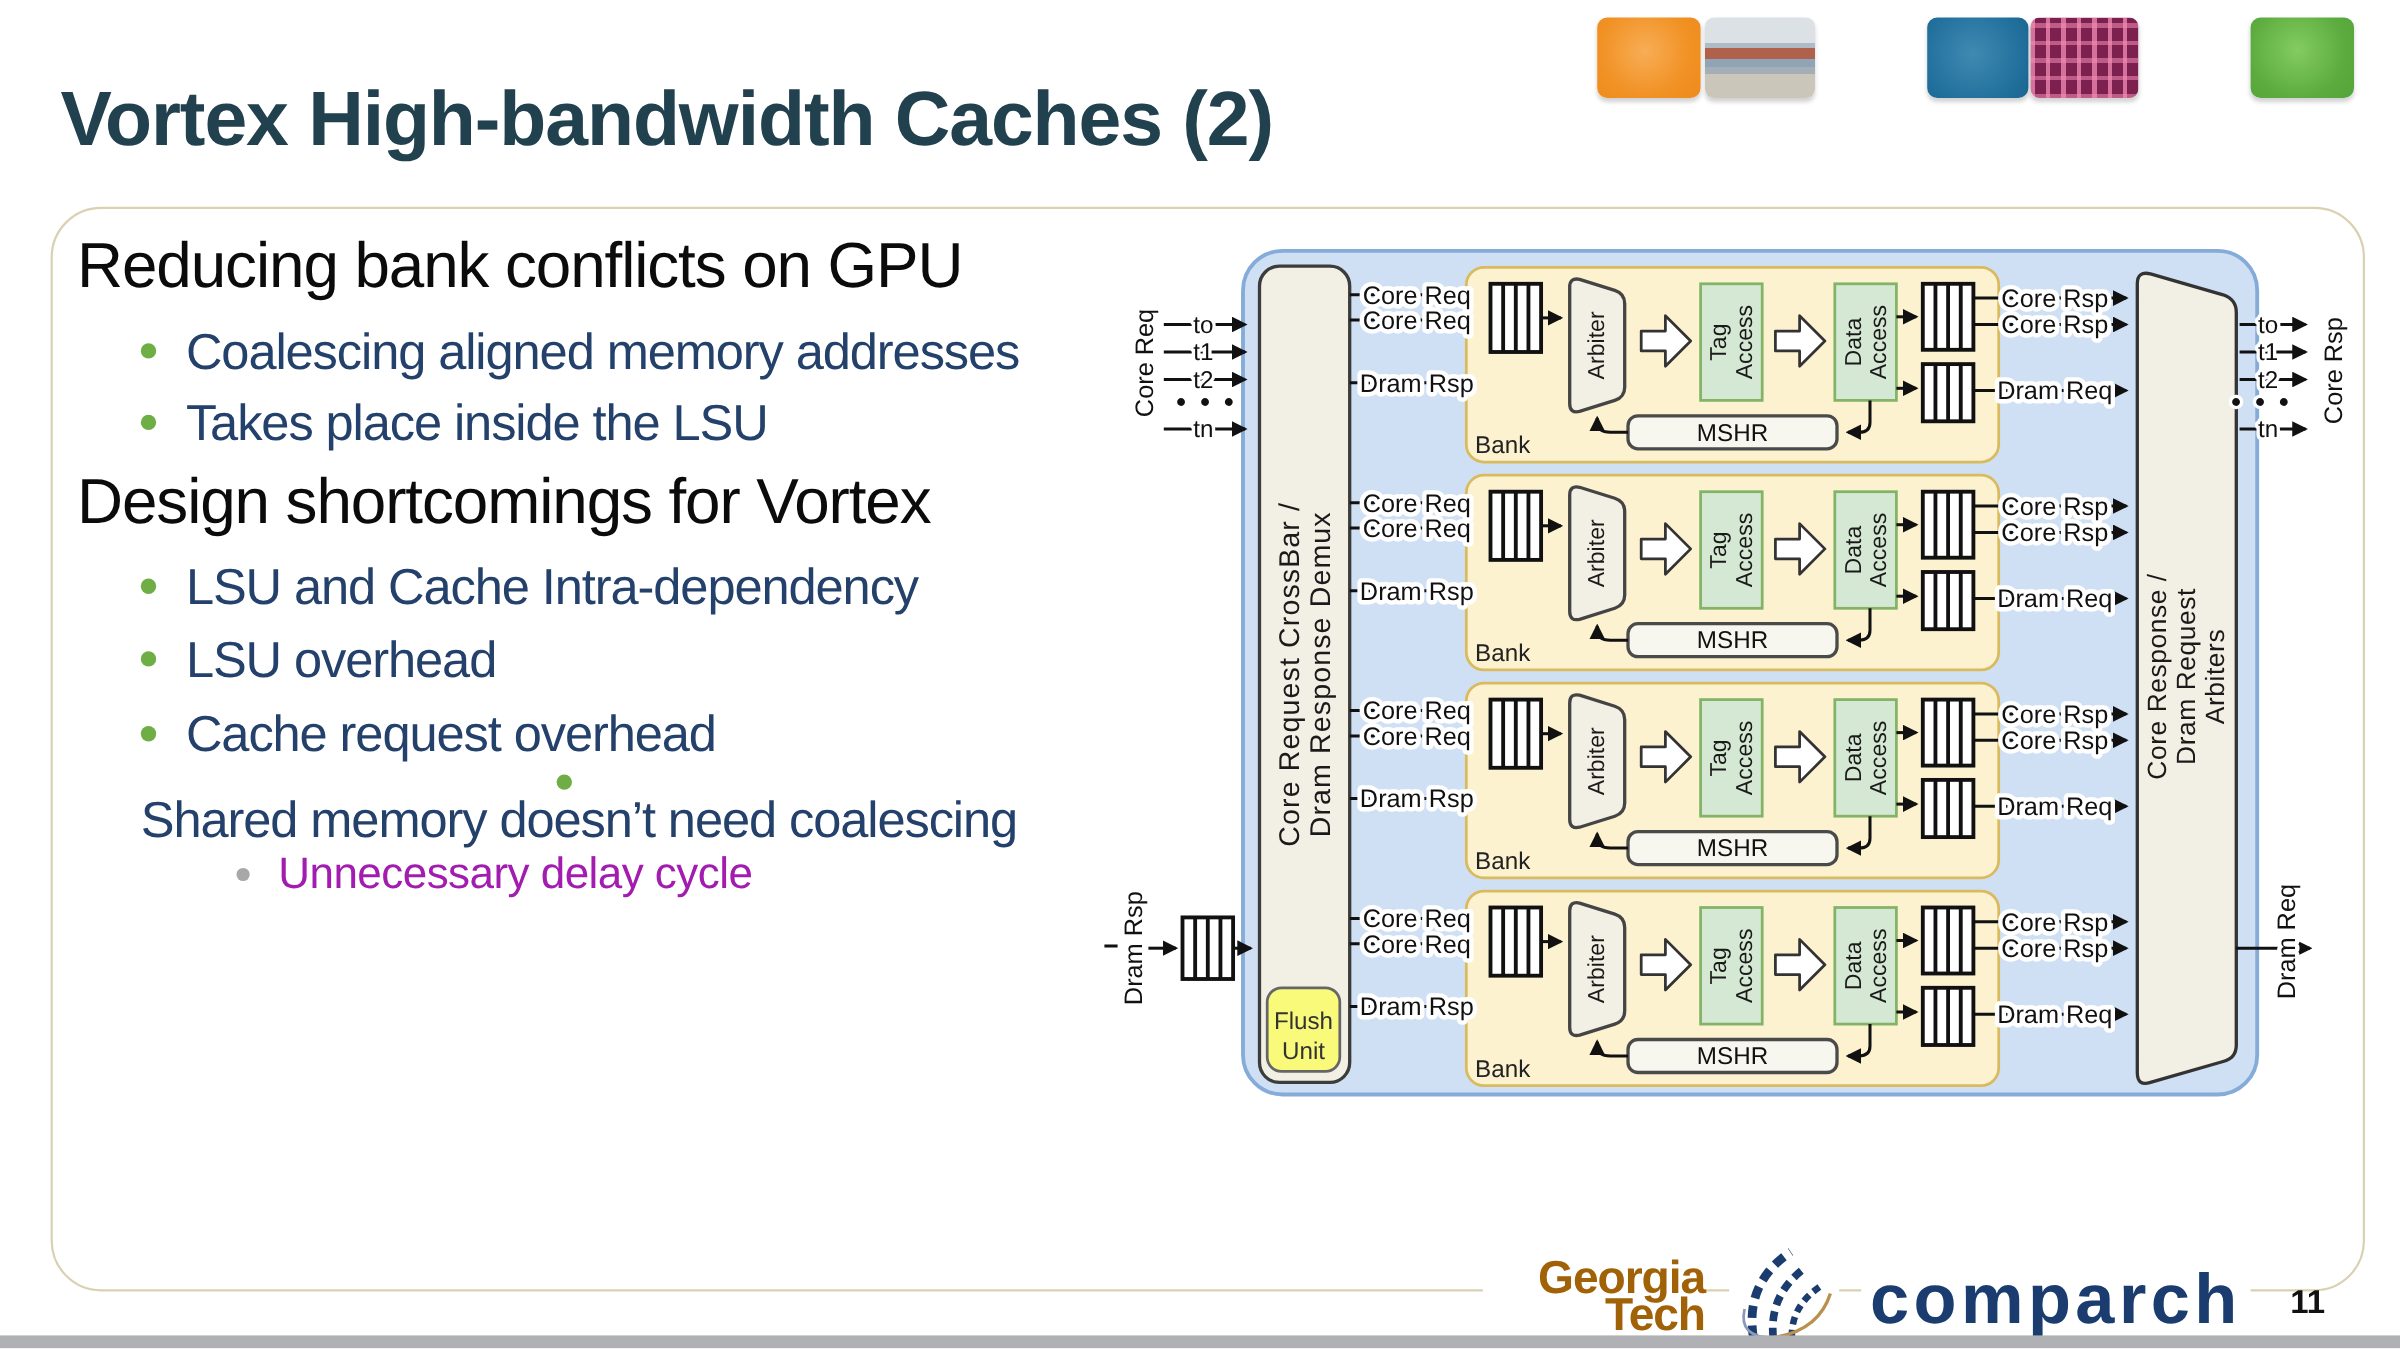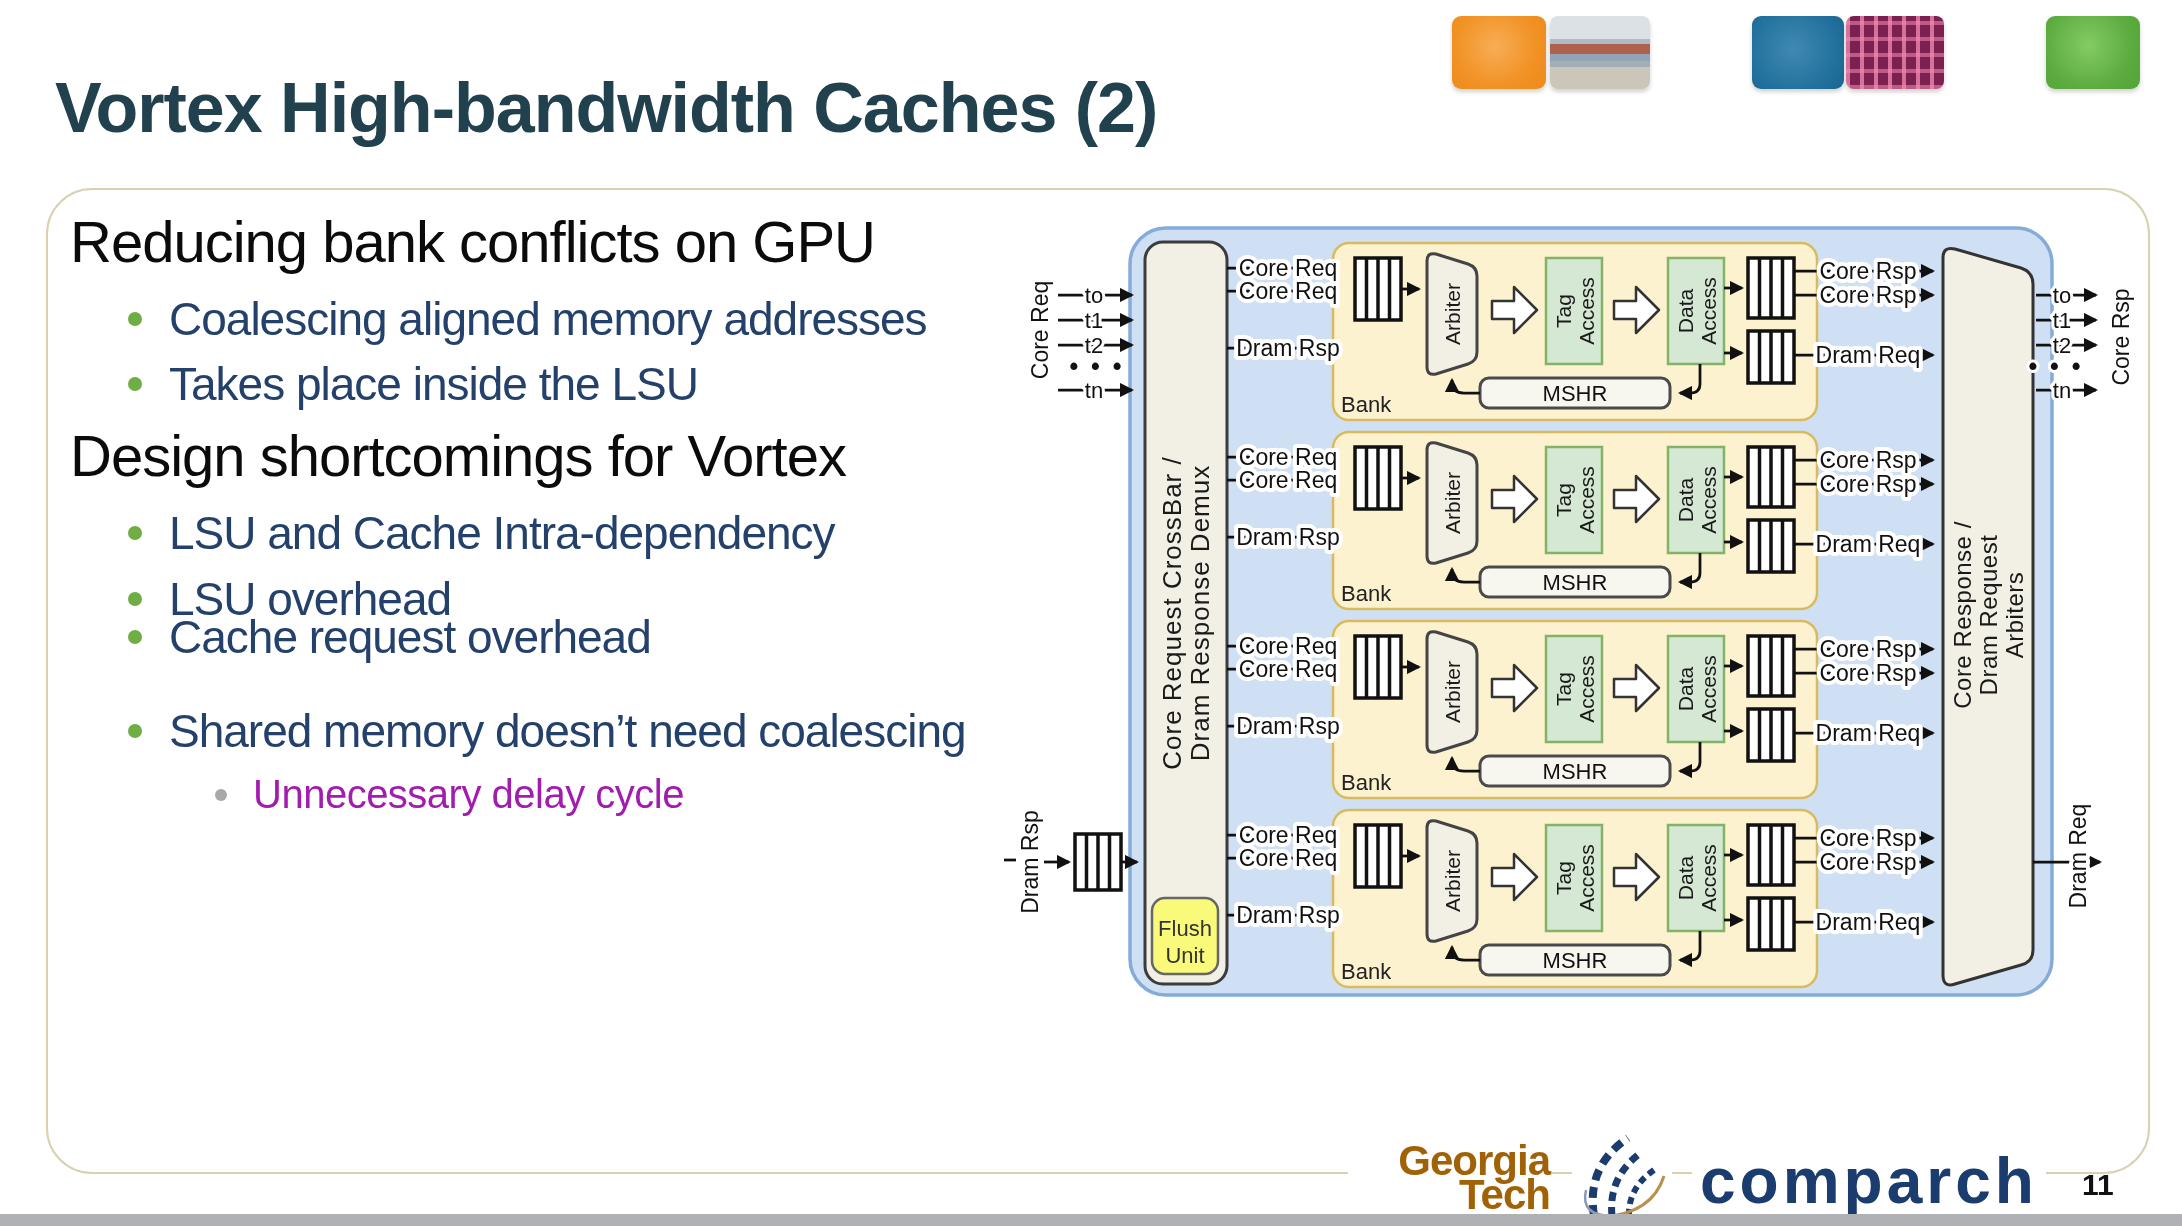--- a/index.html
+++ b/index.html
@@ -102,25 +102,25 @@
     <span class="dot-green"></span>
     <span>LSU and Cache Intra-dependency</span>
   </div>
   <div class="trow h1" style="left:70px;top:422px;">
     <span>Design shortcomings for Vortex</span>
   </div>
   <div class="trow b1" style="left:128px;top:572px;">
     <span class="dot-green"></span>
     <span>LSU overhead</span>
   </div>
-  <div class="trow b1" style="left:128px;top:610px;">
+  <div class="trow b1" style="left:128px;top:640px;">
     <span class="dot-green"></span>
     <span>Cache request overhead</span>
   </div>
-  <div class="trow b1" style="left:128px;top:704px;">
+  <div class="trow b1" style="left:128px;top:704px;flex-direction:column;">
     <span class="dot-green"></span>
     <span>Shared memory doesn’t need coalescing</span>
   </div>
   <div class="trow b2" style="left:215px;top:772px;">
     <span class="dot-gray"></span>
     <span>Unnecessary delay cycle</span>
   </div>
 
   <svg class="diagram" width="2182" height="1226" viewBox="0 0 2182 1226">
     <defs>

